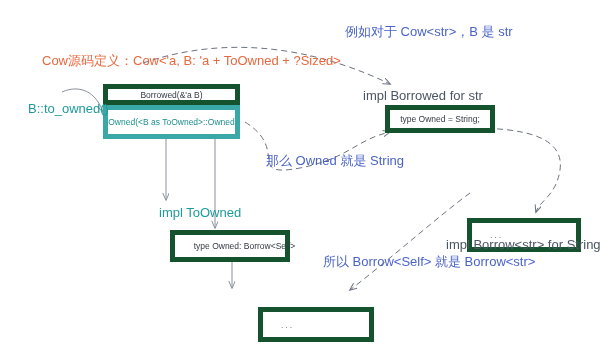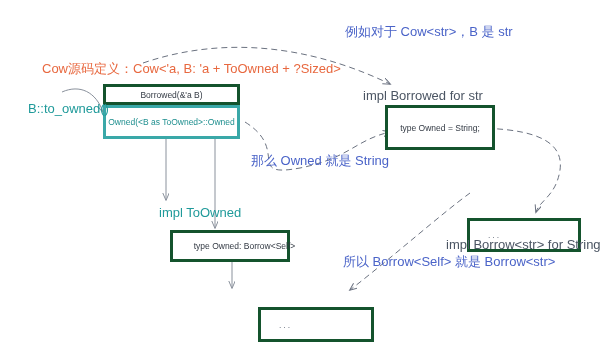--- a/index.html
+++ b/index.html
@@ -18,21 +18,21 @@
   #arrows {
     position: absolute;
     left: 0;
     top: 0;
     width: 600px;
     height: 349px;
   }
   .node {
     position: absolute;
     box-sizing: border-box;
-    border: 3px solid #14532d;
+    border: 5px solid #14532d;
     background: #ffffff;
     display: flex;
     align-items: center;
     justify-content: center;
     font-size: 8.5px;
     color: #333a44;
     white-space: nowrap;
     z-index: 3;
   }
   .node.teal {
@@ -52,34 +52,34 @@
     z-index: 4;
   }
   .label.teal { color: #1f9a9a; }
   .label.blue { color: #4a63c8; }
   .label.orange { color: #e8683f; }
   .label.gray { color: #4b5563; }
 
   
   #box-borrowed { left: 103px; top: 84px; width: 137px; height: 21px; }
   #box-owned    { left: 103px; top: 105px; width: 137px; height: 34px; }
-  #box-owned-string { left: 385px; top: 105px; width: 110px; height: 45px; }
+  #box-owned-string { left: 385px; top: 105px; width: 110px; height: 28px; }
   #box-type-owned-borrow { left: 170px; top: 230px; width: 120px; height: 32px; padding-left: 29px; }
   #box-borrow-str-string { left: 467px; top: 218px; width: 114px; height: 34px; }
   #box-borrow-borrowed { left: 258px; top: 307px; width: 116px; height: 35px; }
 
   
-  #lbl-cow-def        { left: 42px;  top: 60px; }
+  #lbl-cow-def        { left: 42px;  top: 52px; }
   #lbl-to-owned       { left: 28px;  top: 101px; }
   #lbl-example-cowstr { left: 345px; top: 23px; }
   #lbl-impl-toowned   { left: 363px; top: 88px; }
-  #lbl-then-owned     { left: 251px; top: 152px; }
+  #lbl-then-owned     { left: 266px; top: 152px; }
   #lbl-trait-toowned  { left: 159px; top: 205px; }
   #lbl-impl-borrow    { left: 446px; top: 205px; margin-top: 32px; }
-  #lbl-so-borrow-self { left: 323px; top: 253px; margin-left: 20px; }
+  #lbl-so-borrow-self { left: 323px; top: 253px; }
   #lbl-borrow-borrowed{ left: 231px; top: 292px; }
 </style>
 </head>
 <body>
 
 <div id="canvas">
 
   <svg id="arrows" viewBox="0 0 600 349" xmlns="http://www.w3.org/2000/svg">
     <defs>
       <marker id="ah-solid" markerWidth="9" markerHeight="9" refX="7" refY="3.2" orient="auto" markerUnits="strokeWidth">

